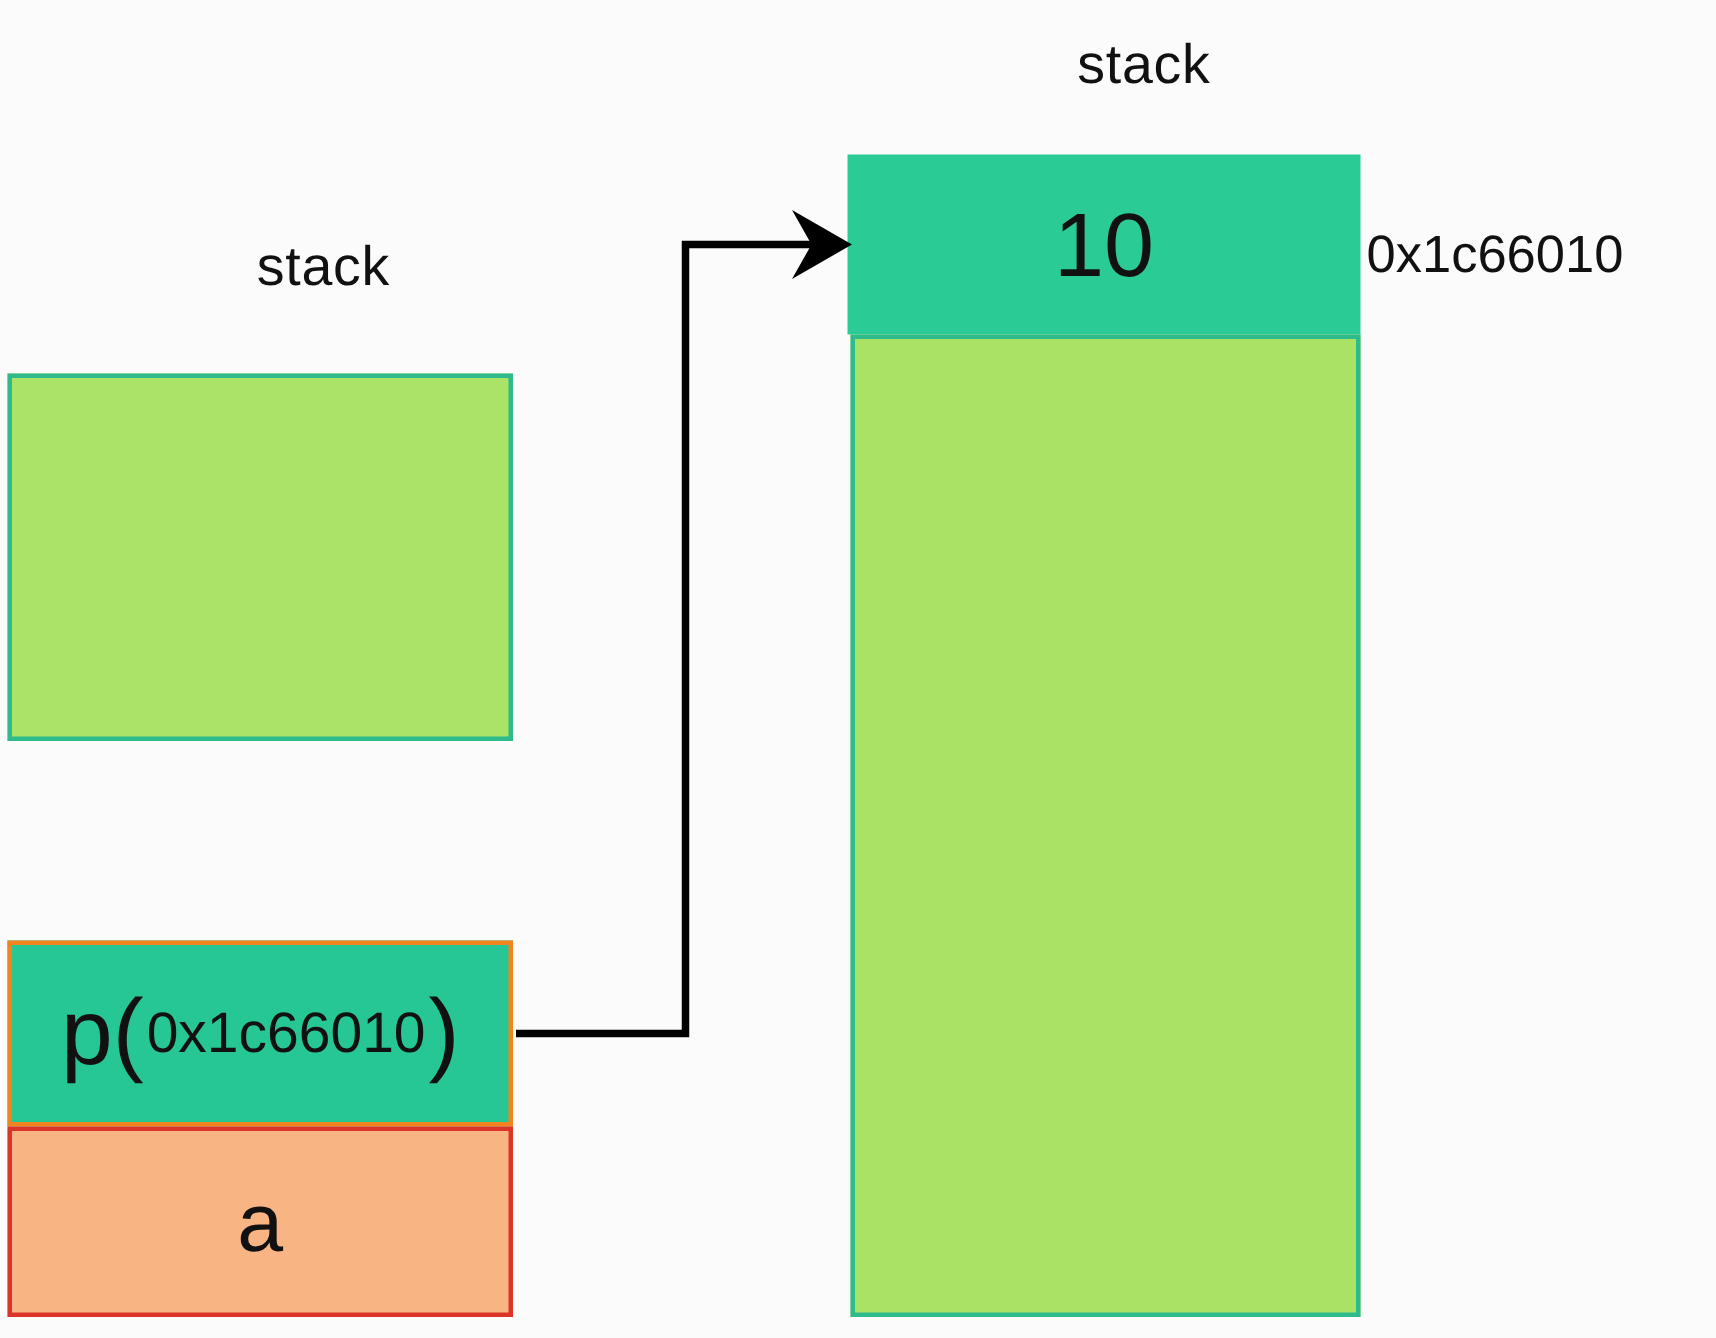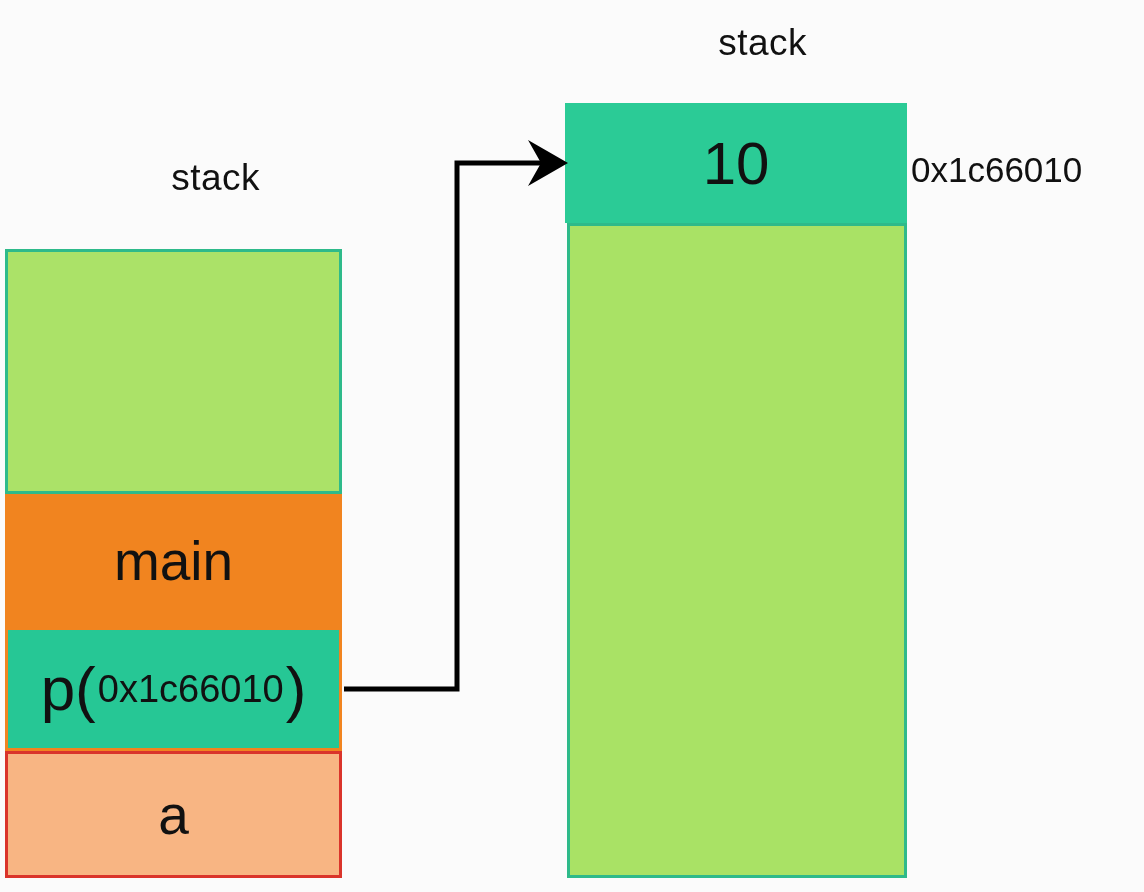--- a/index.html
+++ b/index.html
@@ -57,23 +57,20 @@
 </style>
 </head>
 <body>
 
 <div class="canvas">
 
   <div class="stack-label left-label">stack</div>
 
   <div class="box lbox left-empty" style="background-color: rgb(171, 226, 104); border-color: rgb(46, 186, 138);"></div>
 
-  <div class="box lbox left-main" style="background-color: rgb(241, 132, 31);">
-    <span>main</span>
-  </div>
 
   <div class="box lbox left-pointer" style="background-color: rgb(38, 199, 149); border-color: rgb(241, 132, 31);">
     <span class="pointer-line">
       <span class="p-big">p(</span>
       <span class="p-small">0x1c66010</span>
       <span class="p-big">)</span>
     </span>
   </div>
 
   <div class="box lbox left-a" style="background-color: rgb(248, 181, 131); border-color: rgb(218, 52, 43);">

